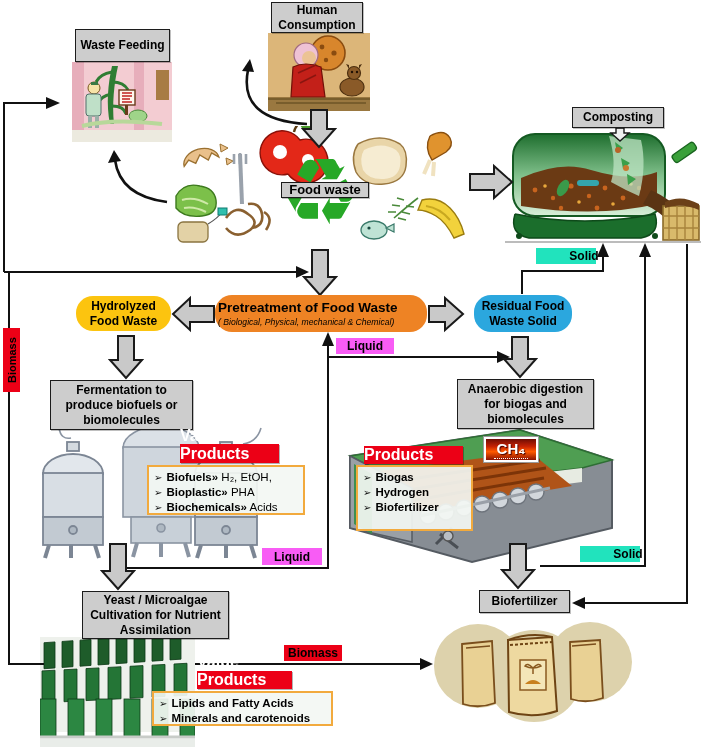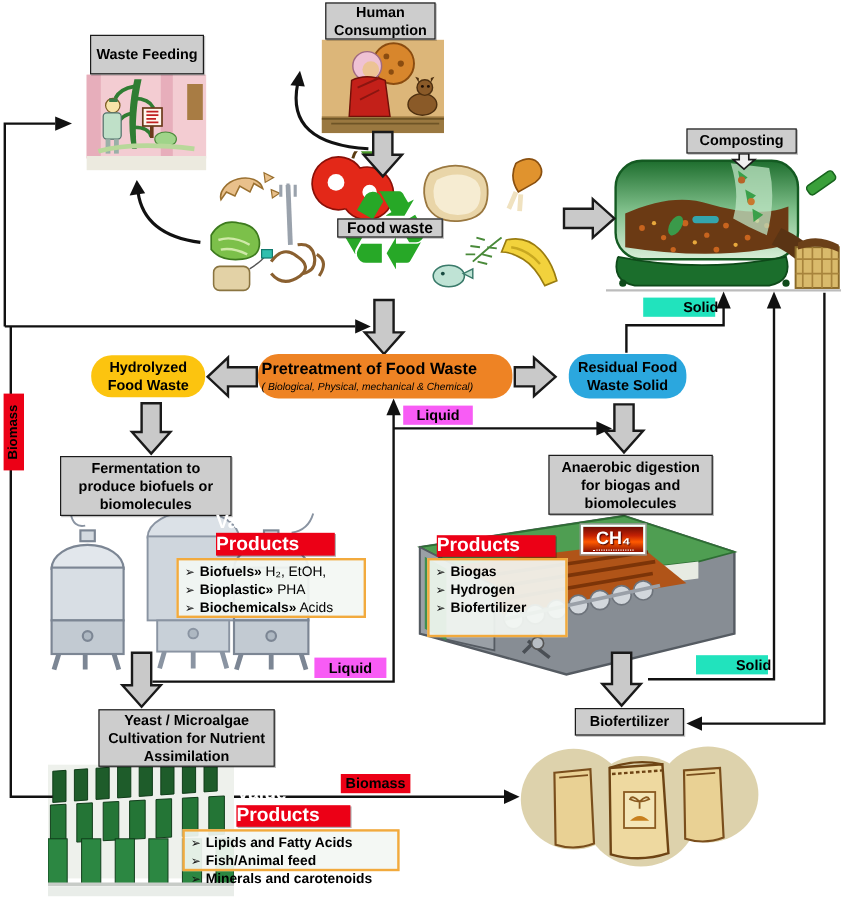--- a/index.html
+++ b/index.html
@@ -426,20 +426,17 @@
   </div>
 
   <div class="vp-head" style="left:197px;top:671px;width:95px;height:18px;">
     <span>Value Products</span>
   </div>
   <div class="vp-list" style="left:152px;top:691px;width:181px;height:35px;">
     <div class="vp-item">
       <span class="bullet">➢</span><span class="nm">Lipids and Fatty Acids</span>
     </div>
     <div class="vp-item">
-      <span class="bullet">➢</span><span class="nm">Fish/Animal feed</span>
-    </div>
-    <div class="vp-item">
       <span class="bullet">➢</span><span class="nm">Minerals and carotenoids</span>
     </div>
   </div>
 
 </div>
 
 </body></html>

